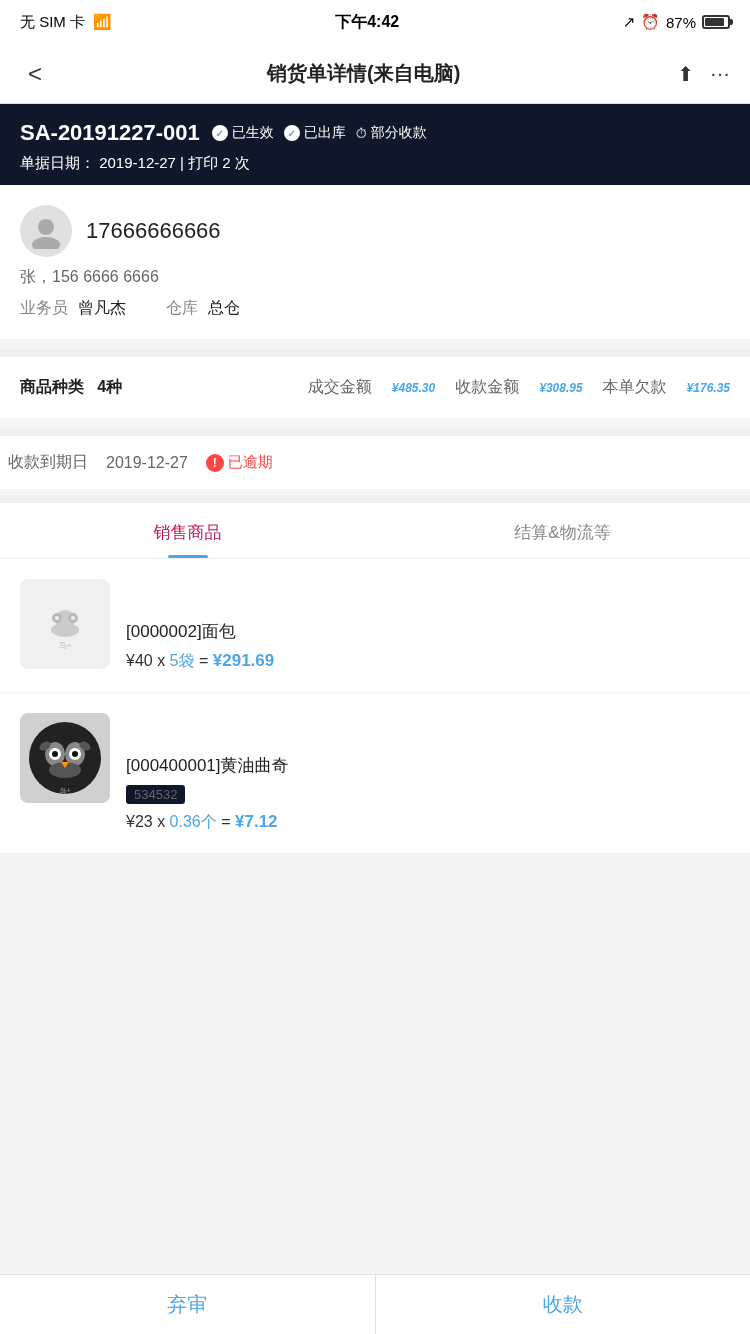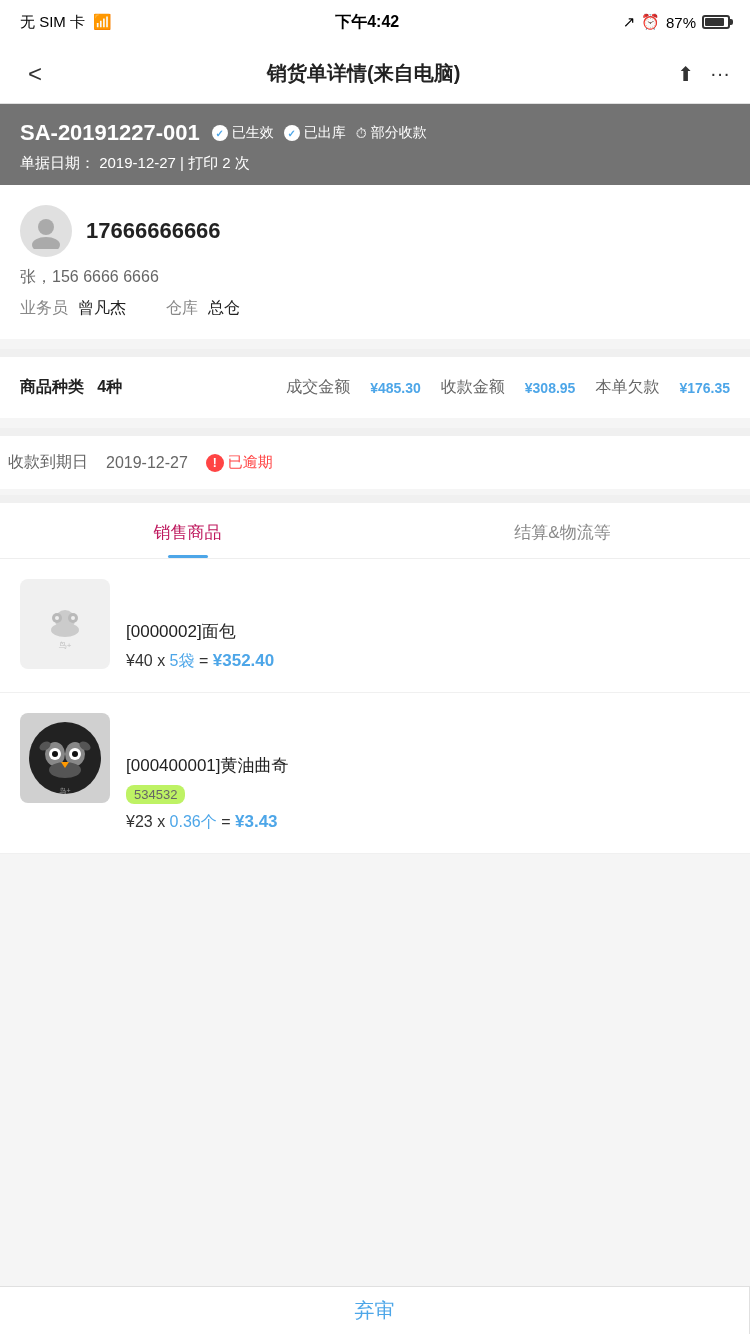--- a/index.html
+++ b/index.html
@@ -83,21 +83,21 @@
       gap: 16px;
     }
     .nav-share, .nav-more {
       font-size: 20px;
       color: #333;
       cursor: pointer;
     }
 
     
     .header-banner {
-      background: #737373;
+      background: #0f172a;
       padding: 16px 20px 12px;
     }
     .banner-top {
       display: flex;
       align-items: center;
       gap: 12px;
       margin-bottom: 8px;
     }
     .order-id {
       font-size: 22px;
@@ -155,21 +155,21 @@
       border-radius: 50%;
       background: #e0e0e0;
       display: flex;
       align-items: center;
       justify-content: center;
       font-size: 26px;
       color: #999;
     }
     .customer-name {
       font-size: 22px;
-      font-weight: 700;
+      font-weight: 400;
       color: #222;
     }
     .customer-info {
       font-size: 16px;
       color: #666;
       margin-bottom: 10px;
       padding-left: 0;
     }
     .customer-meta {
       display: flex;
@@ -187,21 +187,21 @@
       padding: 20px;
       margin-bottom: 10px;
       display: flex;
       justify-content: space-between;
       align-items: center;
     }
     .summary-left { font-size: 16px; color: #666; }
     .summary-left span { color: #222; font-weight: 600; }
     .summary-right { display: flex; flex-direction: row; gap: 20px; align-items: flex-end; }
     .summary-row { display: flex; gap: 20px; align-items: center; font-size: 16px; color: #666; }
-    .summary-amount { color: #4da6e8; font-size: 14px; font-weight: 600; }
+    .summary-amount { color: #4da6e8; font-size: 12px; font-weight: 600; font-style: italic; }
 
     
     .due-section {
       background: #fff;
       padding: 16px 8px;
       margin-bottom: 6px;
       display: flex;
       align-items: center;
       gap: 18px;
       font-size: 16px;
@@ -289,44 +289,44 @@
       margin-top: 39px;
     }
     .product-name {
       font-size: 17px;
       color: #222;
       margin-bottom: 8px;
       font-weight: 500;
     }
     .product-tag {
       display: inline-block;
-      background: #bef264;
+      background: #0f172a;
       color: #666;
       font-size: 13px;
       padding: 2px 8px;
-      border-radius: 8px;
+      border-radius: 3px;
       margin-bottom: 8px;
     }
     .product-price {
       font-size: 16px;
       color: #333;
     }
     .price-qty { color: #4da6e8; }
     .price-total { color: #4da6e8; font-weight: 600; font-size: 17px; }
 
     
     .bottom-bar {
       position: fixed;
       bottom: 0;
       left: 0;
       width: 750px;
       background: #fff;
       border-top: 1px solid #e0e0e0;
       display: flex;
-      height: 48px;
+      height: 60px;
     }
     .bottom-btn {
       flex: 1;
       display: flex;
       align-items: center;
       justify-content: center;
       font-size: 20px;
       cursor: pointer;
     }
     .bottom-btn.cancel { color: #4da6e8; border-right: 1px solid #e0e0e0; }
@@ -474,21 +474,21 @@
         <text x="30" y="54" text-anchor="middle" font-size="8" fill="#666">鸟+</text>
       </svg>
     </div>
     <div class="product-info">
       <div class="product-name">[0000002]面包</div>
       <div class="product-price">
         <span>¥40</span>
         <span> x </span>
         <span class="price-qty">5袋</span>
         <span> = </span>
-        <span class="price-total">¥352.40</span>
+        <span class="price-total">¥291.69</span>
       </div>
     </div>
   </div>
 
   <div class="product-item">
     <div class="product-image owl">
       <svg width="80" height="80" viewBox="0 0 80 80" xmlns="http://www.w3.org/2000/svg">
         <circle cx="40" cy="40" r="36" fill="#222"></circle>
         <ellipse cx="30" cy="36" rx="10" ry="12" fill="#888"></ellipse>
         <ellipse cx="50" cy="36" rx="10" ry="12" fill="#888"></ellipse>
@@ -504,26 +504,29 @@
       </svg>
     </div>
     <div class="product-info">
       <div class="product-name">[000400001]黄油曲奇</div>
       <div class="product-tag">534532</div>
       <div class="product-price">
         <span>¥23</span>
         <span> x </span>
         <span class="price-qty">0.36个</span>
         <span> = </span>
-        <span class="price-total">¥3.43</span>
+        <span class="price-total">¥7.12</span>
       </div>
     </div>
   </div>
 
 </div>
 
 <div style="height: 70px;"></div>
 
 <div class="bottom-bar">
   <div class="bottom-btn cancel">
     <span>弃审</span>
   </div>
+  <div class="bottom-btn confirm">
+    <span>收款</span>
+  </div>
 </div>
 
 </body></html>

